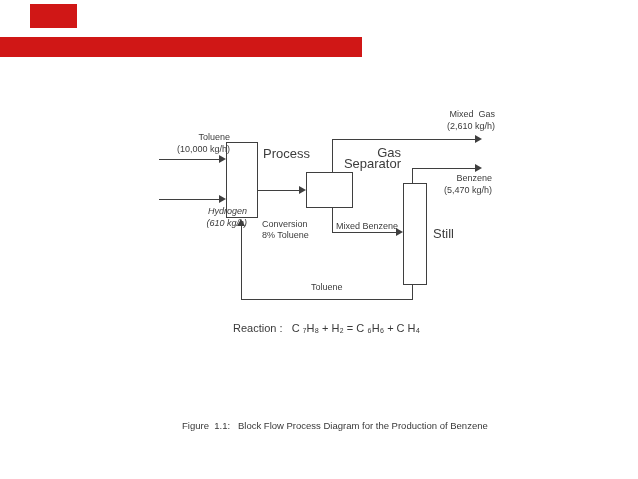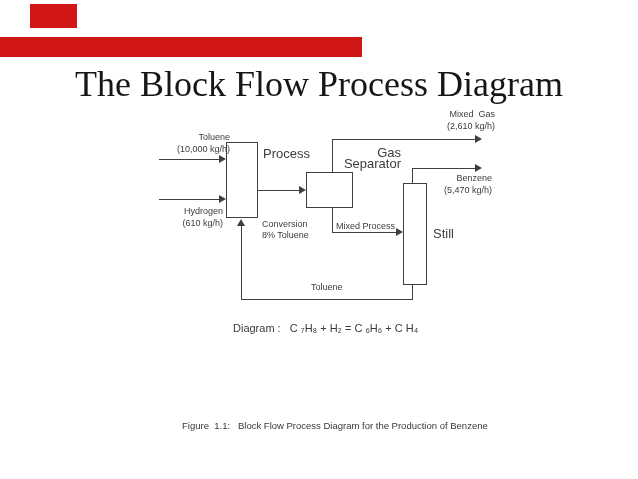--- a/index.html
+++ b/index.html
@@ -44,21 +44,20 @@
   .caption  { position:absolute; left:182px; top:420px; font-size:9.5px; white-space:pre; color:#383838; }
 </style>
 </head>
 <body>
 
 <div class="slide">
 
   <div class="accent accent-square" style="background: rgb(208, 23, 22);"></div>
   <div class="accent accent-bar" style="background: rgb(208, 23, 22);"></div>
 
-  <div class="slide-title">The Block Flow Process Diagram</div>
 
   <div>
 
     <div class="pbox" style="left:226px; top:142px; width:32px; height:76px;"></div>
     <div class="pbox" style="left:306px; top:172px; width:47px; height:36px;"></div>
     <div class="pbox" style="left:403px; top:183px; width:24px; height:102px;"></div>
 
     <div class="hline" style="left:159px; top:159px; width:61px;"></div>
     <div class="arr-r" style="left:219px; top:155px;"></div>
 
@@ -83,50 +82,50 @@
     <div class="vline" style="left:412px; top:284px; height:16px;"></div>
     <div class="hline" style="left:241px; top:299px; width:172px;"></div>
     <div class="vline" style="left:241px; top:226px; height:74px;"></div>
     <div class="arr-u" style="left:237px; top:219px;"></div>
 
     <div class="lbl lbl-c" style="left:150px; top:131px; width:80px;">
       <div>Toluene</div>
       <div>(10,000 kg/h)</div>
     </div>
 
-    <div class="lbl lbl-c" style="left:143px; top:205px; width:80px;">
+    <div class="lbl lbl-c" style="left:167px; top:205px; width:80px;font-style:italic;">
       <div>Hydrogen</div>
       <div>(610 kg/h)</div>
     </div>
 
     <div class="lbl lbl-c" style="left:420px; top:108px; width:75px;">
       <div class="pre">Mixed  Gas</div>
       <div>(2,610 kg/h)</div>
     </div>
 
     <div class="lbl lbl-c" style="left:422px; top:172px; width:70px;">
       <div>Benzene</div>
       <div>(5,470 kg/h)</div>
     </div>
 
-    <div class="lbl" style="left:336px; top:220px;">Mixed Process</div>
+    <div class="lbl" style="left:336px; top:220px;">Mixed Benzene</div>
 
     <div class="lbl" style="left:311px; top:281px;">Toluene</div>
 
     <div class="lbl" style="left:262px; top:219px; line-height:11px;">
       <div>Conversion</div>
       <div>8% Toluene</div>
     </div>
 
     <div class="blk" style="left:263px; top:148px;">Process</div>
 
     <div class="blk lbl-c" style="left:337px; top:147px; width:64px;">
       <div>Gas</div>
       <div>Separator</div>
     </div>
 
     <div class="blk" style="left:433px; top:228px;">Still</div>
 
-    <div class="reaction">Diagram :   C ₇H₈ + H₂ = C ₆H₆ + C H₄</div>
+    <div class="reaction">Reaction :   C ₇H₈ + H₂ = C ₆H₆ + C H₄</div>
 
     <div class="caption">Figure  1.1:   Block Flow Process Diagram for the Production of Benzene</div>
   </div>
 </div>
 
 </body></html>

